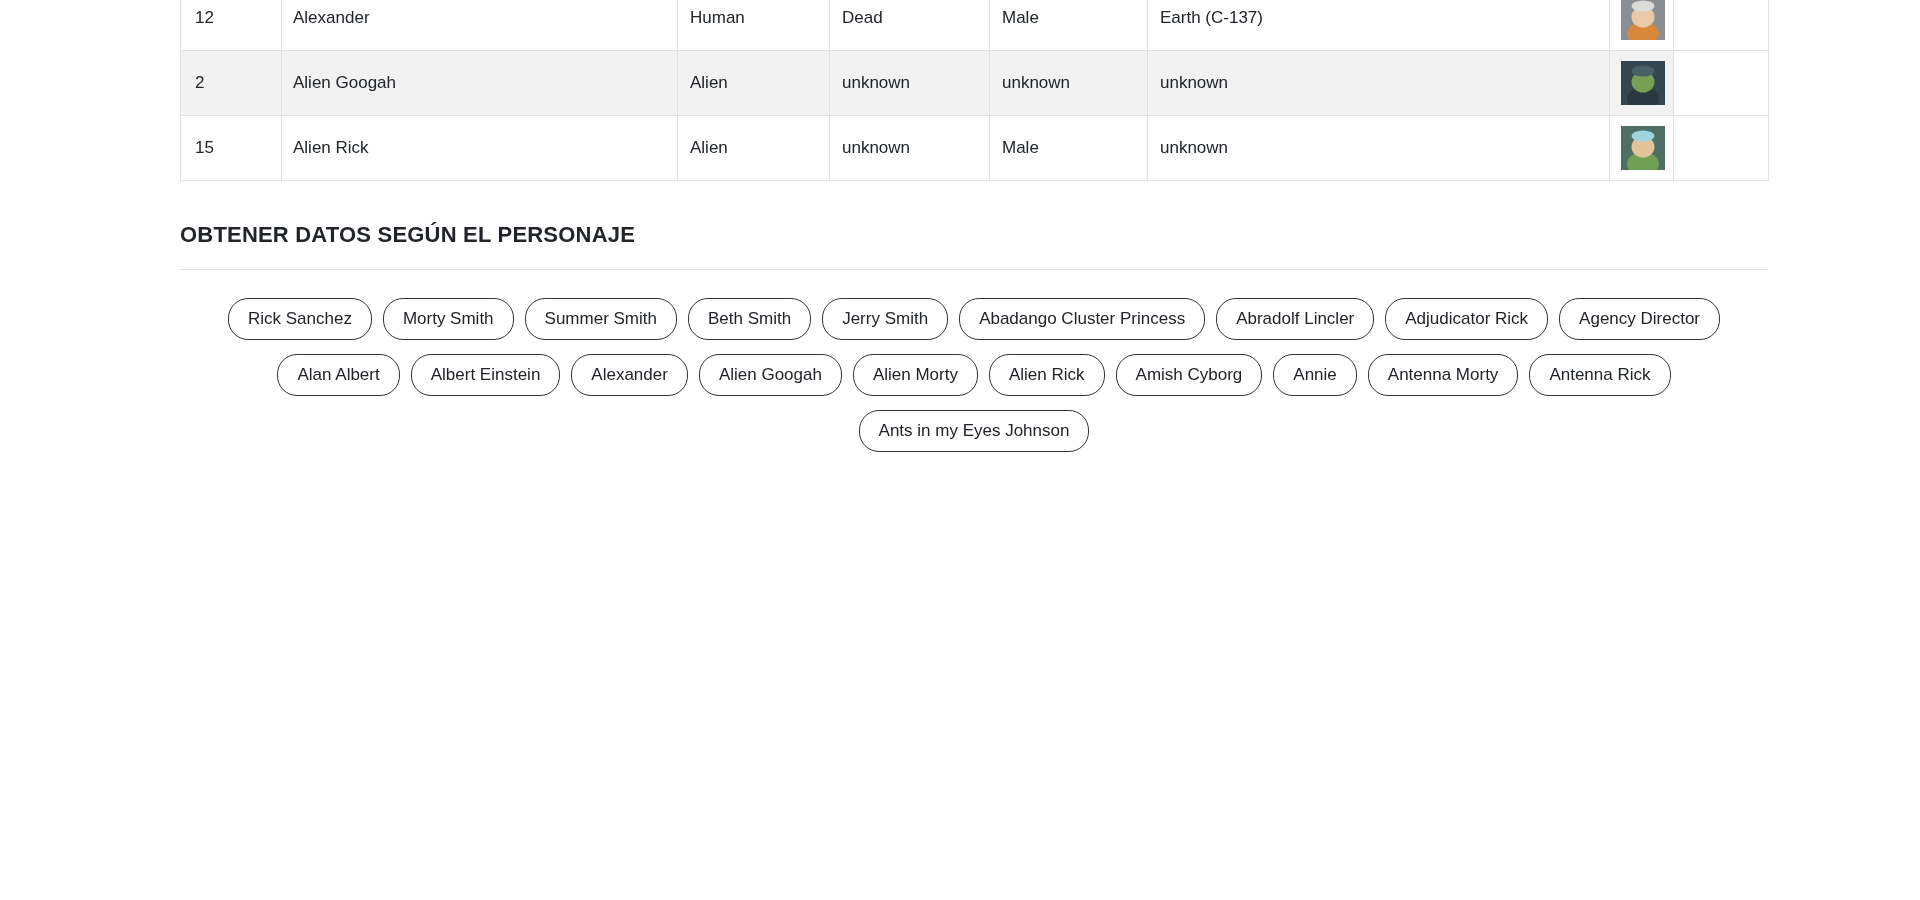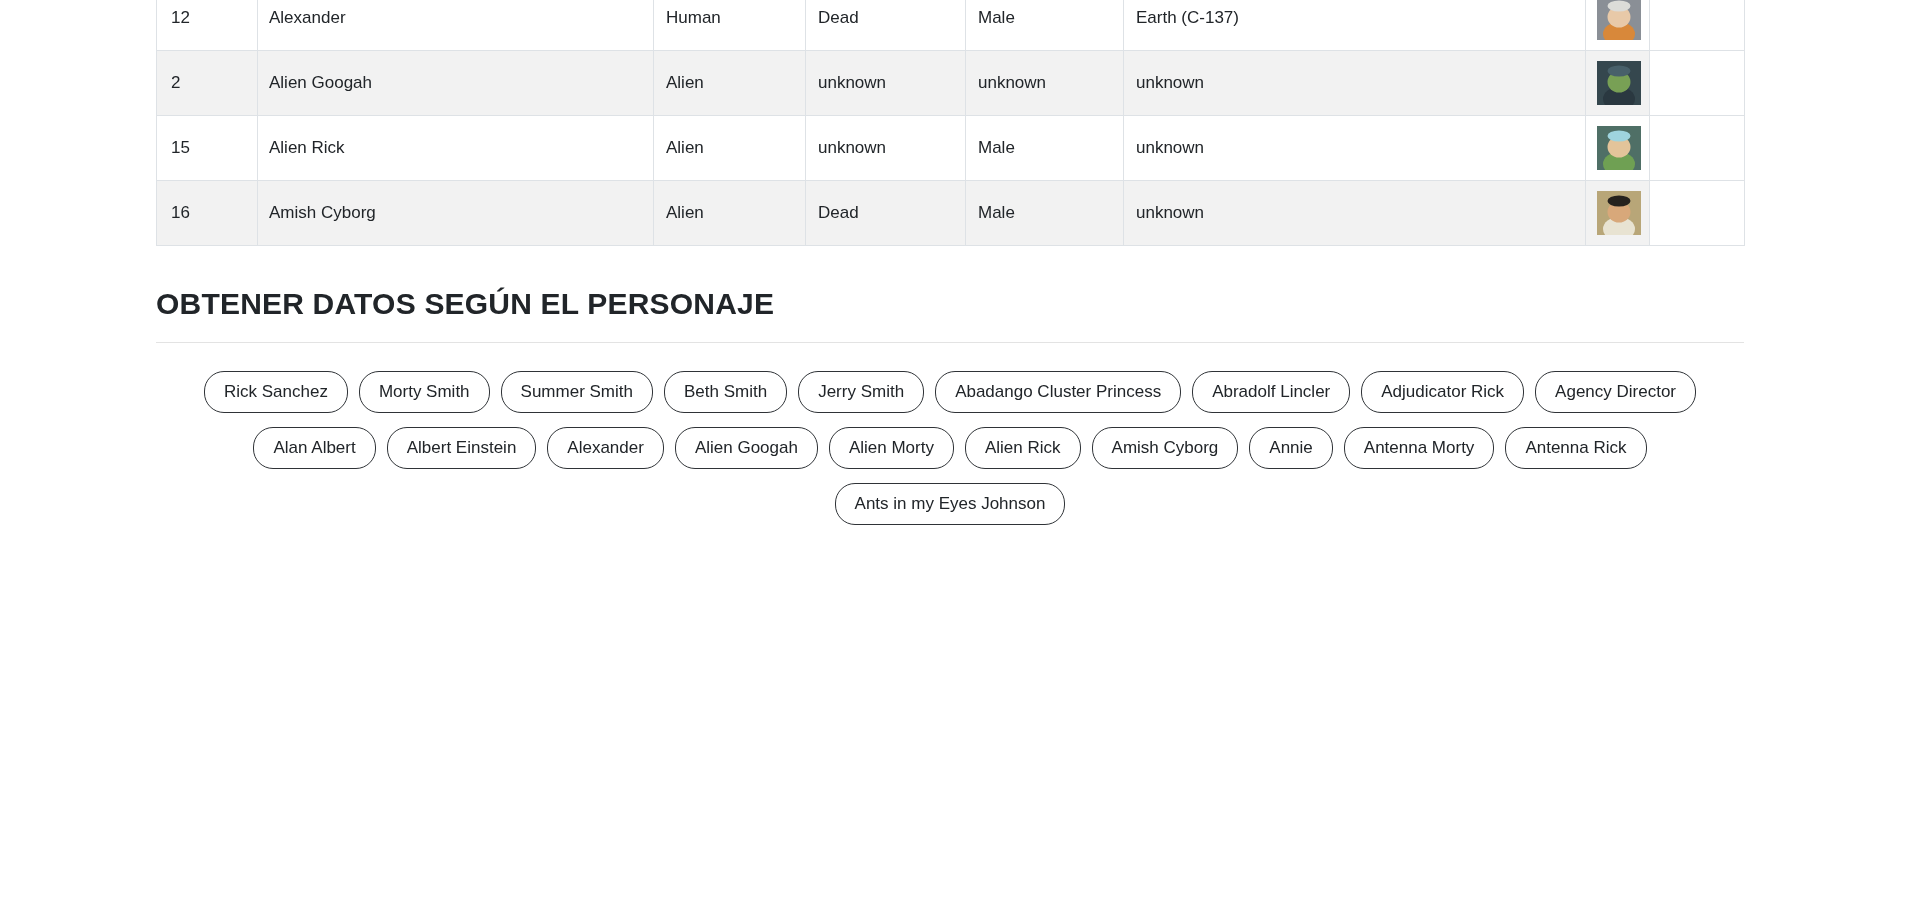--- a/index.html
+++ b/index.html
@@ -7,21 +7,21 @@
   body {
     margin: 0;
     overflow: hidden;
     background: #ffffff;
     color: #212529;
     font-family: "Liberation Sans", sans-serif;
     position: relative;
   }
   .content {
     position: absolute;
-    left: 156px;
+    left: 180px;
     top: 0;
     width: 1588px;
   }
   
   .char-table {
     margin-top: -15px;
     border-collapse: collapse;
     table-layout: fixed;
     width: 1588px;
   }
@@ -40,21 +40,21 @@
   .col-species { width: 152px; }
   .col-status  { width: 160px; }
   .col-gender  { width: 158px; }
   .col-origin  { width: 462px; }
   .col-img   { width: 64px; padding: 10px 0 10px 11px !important; }
   .col-extra { width: 95px; background: #ffffff; }
   .avatar { width: 44px; height: 44px; display: block; }
   
   .section-title {
     margin-top: 41px;
-    font-size: 30px;
+    font-size: 22px;
     font-weight: bold;
     letter-spacing: 0.2px;
     color: #212529;
   }
   .divider {
     margin-top: 21px;
     border: 0;
     border-top: 1px solid #e3e3e3;
     height: 0;
     width: 100%;
@@ -135,37 +135,20 @@
         <td class="col-img">
             <div class="avatar"><svg viewBox="0 0 44 44" width="44" height="44">
                 <rect width="44" height="44" fill="#4f6f66"></rect>
                 <ellipse cx="22" cy="38" rx="16" ry="12" fill="#6fa053"></ellipse>
                 <ellipse cx="22" cy="21" rx="11.5" ry="10.5" fill="#e3c49a"></ellipse>
                 <ellipse cx="22" cy="10" rx="11.5" ry="5.5" fill="#9fd4de"></ellipse>
               </svg></div>
           </td>
         <td class="col-extra"></td>
       </tr>
-      <tr>
-        <td class="col-id">16</td>
-        <td class="col-name">Amish Cyborg</td>
-        <td class="col-species">Alien</td>
-        <td class="col-status">Dead</td>
-        <td class="col-gender">Male</td>
-        <td class="col-origin">unknown</td>
-        <td class="col-img">
-            <div class="avatar"><svg viewBox="0 0 44 44" width="44" height="44">
-                <rect width="44" height="44" fill="#b8a678"></rect>
-                <ellipse cx="22" cy="38" rx="16" ry="12" fill="#e8e3d2"></ellipse>
-                <ellipse cx="22" cy="21" rx="11.5" ry="10.5" fill="#d8a87a"></ellipse>
-                <ellipse cx="22" cy="10" rx="11.5" ry="5.5" fill="#26221e"></ellipse>
-              </svg></div>
-          </td>
-        <td class="col-extra"></td>
-      </tr>
     </tbody>
   </table>
 
   <h2 class="section-title">OBTENER DATOS SEGÚN EL PERSONAJE</h2>
   <hr class="divider">
 
   <div class="buttons-area">
     <div class="btn-row">
       <button class="char-btn">Rick Sanchez</button>
       <button class="char-btn">Morty Smith</button>

